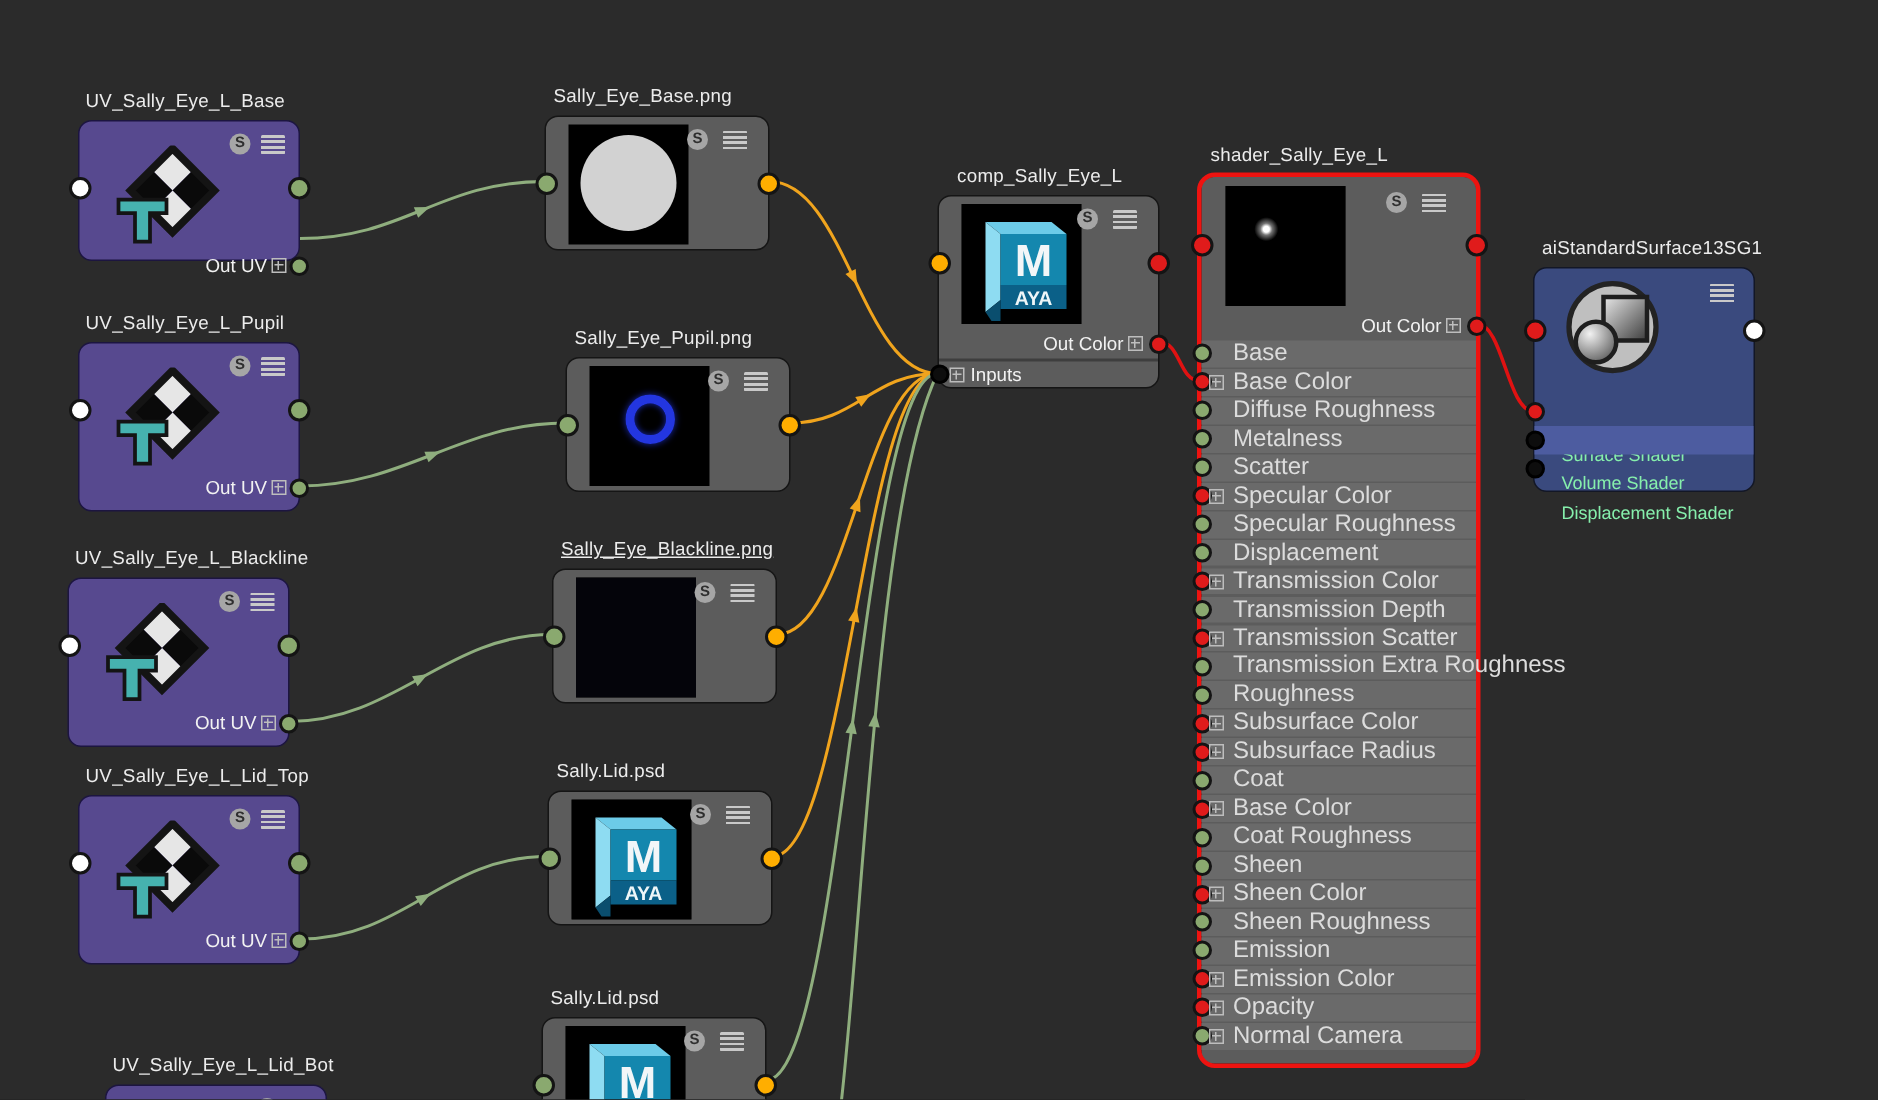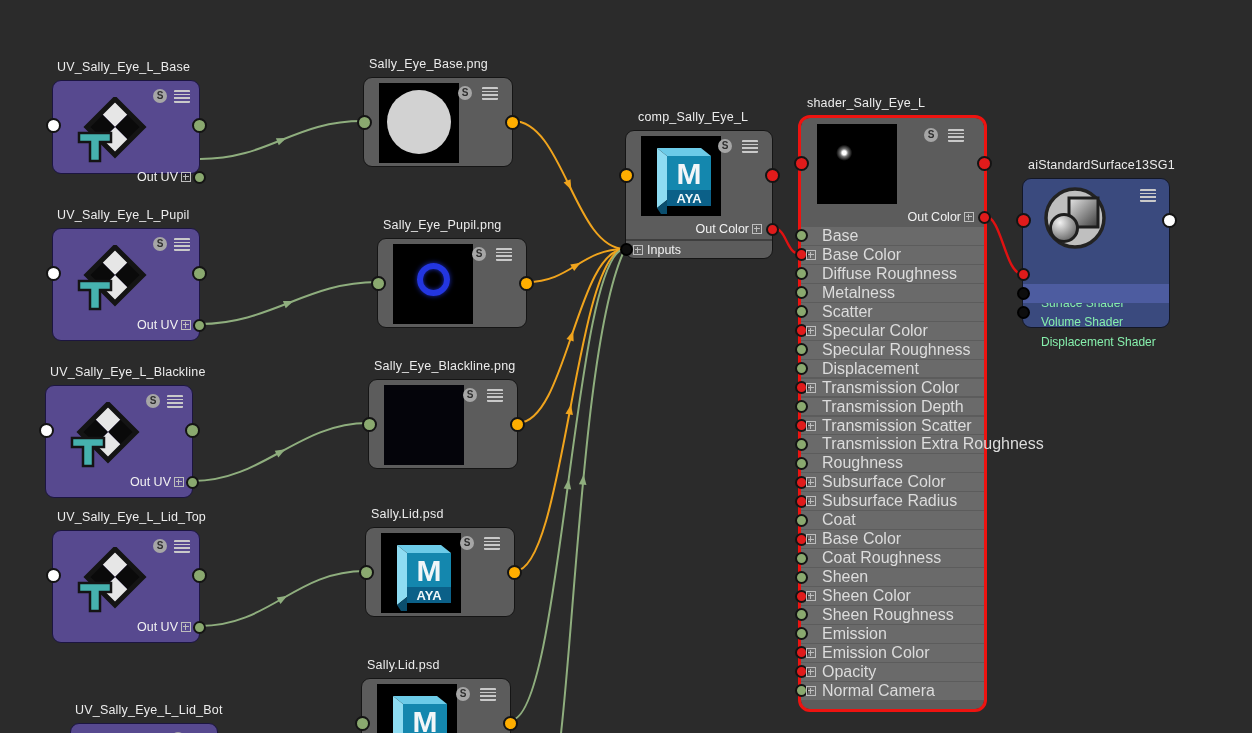--- a/index.html
+++ b/index.html
@@ -210,21 +210,21 @@
       <div class="thumb">
           <div class="thumb-ring"></div>
         </div>
       <div class="s-badge" style="right:40px;top:8px;">S</div>
       <div class="burger" style="right:14px;top:9px;"></div>
       <span class="port port-lg p-green" style="left:-7.5px;top:36.5px;"></span>
       <span class="port port-lg p-yellow" style="right:-7.5px;top:36.5px;"></span>
     </div>
 
     <div class="node gray-node" style="width: 150px; height: 90px; left: 368px; top: 379px;">
-      <div class="node-title" style="left:5px;top:-21px;">Sally_Eye_Blackline.png</div>
+      <div class="node-title" style="left:5px;top:-21px;text-decoration:underline;">Sally_Eye_Blackline.png</div>
       <div class="thumb">
           <div class="thumb-black"></div>
         </div>
       <div class="s-badge" style="right:40px;top:8px;">S</div>
       <div class="burger" style="right:14px;top:9px;"></div>
       <span class="port port-lg p-green" style="left:-7.5px;top:36.5px;"></span>
       <span class="port port-lg p-yellow" style="right:-7.5px;top:36.5px;"></span>
     </div>
 
     <div class="node gray-node" style="width: 150px; height: 90px; left: 365px; top: 527px;">

